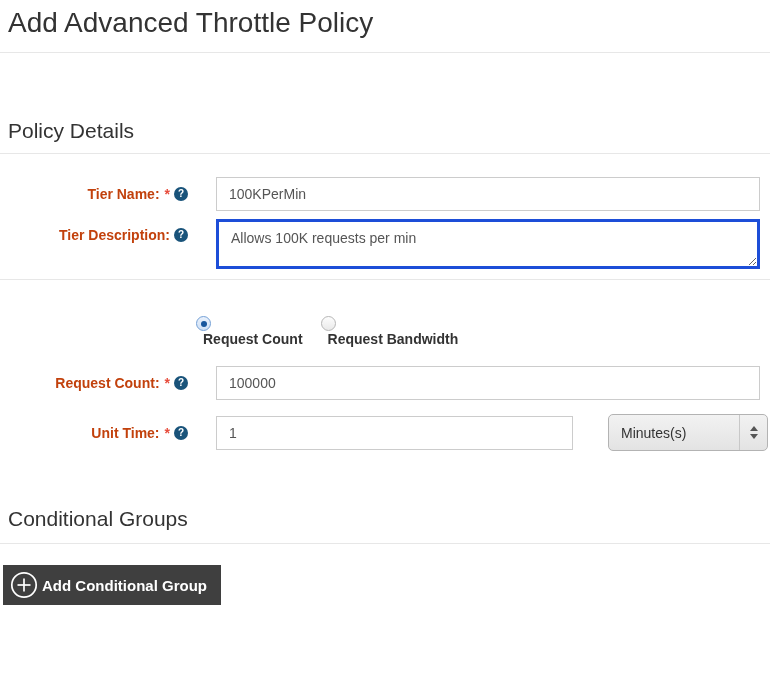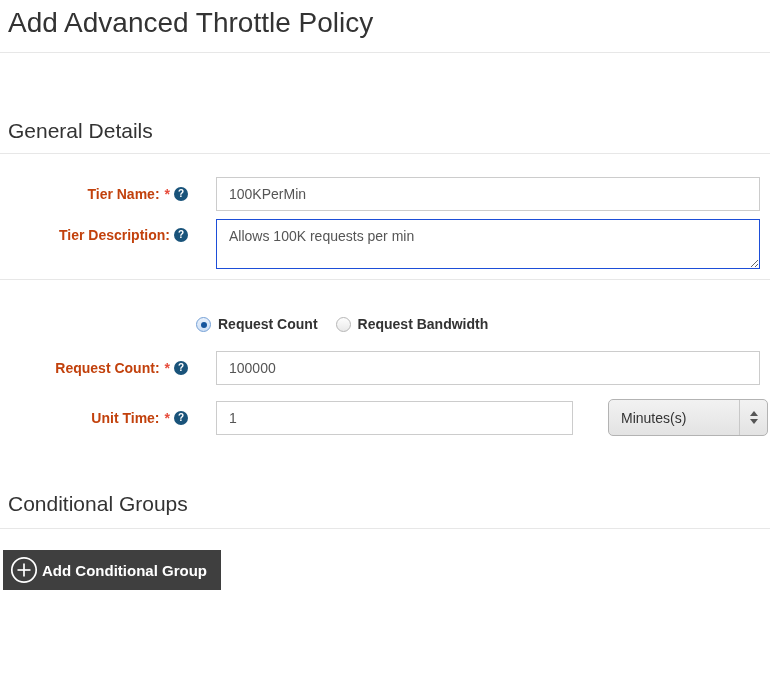--- a/index.html
+++ b/index.html
@@ -101,21 +101,21 @@
     background: #ffffff;
     padding: 10px 12px;
     font-family: "Liberation Sans", sans-serif;
     font-size: 14px;
     color: #555555;
     outline: none;
   }
   textarea.text-area {
     height: 50px;
     width: 100%;
-    border: 1px solid #1d4ed8;
+    border: 3px solid #1d4ed8;
     background: #ffffff;
     padding: 8px 12px;
     font-family: "Liberation Sans", sans-serif;
     font-size: 14px;
     color: #555555;
     resize: both;
     outline: none;
   }
   .unit-time-input { width: 357px; flex: 0 0 357px; }
   .unit-select {
@@ -155,22 +155,23 @@
   }
   .arrow-down {
     width: 0; height: 0;
     border-left: 4px solid transparent;
     border-right: 4px solid transparent;
     border-top: 5px solid #555555;
   }
 
   .radio-option {
     display: flex;
-    align-items: flex-end;
+    align-items: flex-start;
     cursor: pointer;
+    flex-direction: column;
   }
   .radio-option + .radio-option { margin-left: 18px; }
   .radio-circle {
     width: 15px;
     height: 15px;
     border-radius: 50%;
     display: flex;
     align-items: center;
     justify-content: center;
   }
@@ -225,21 +226,21 @@
 </style>
 </head>
 <body>
 
 <div class="page">
 
   <h1 class="page-title">Add Advanced Throttle Policy</h1>
   <hr class="divider under-title">
 
   
-  <h2 class="section-heading gap-general">General Details</h2>
+  <h2 class="section-heading gap-general">Policy Details</h2>
   <hr class="divider under-heading">
 
   <div class="form-row row-tier-name">
     <div class="label-cell">
       <span class="field-label">Tier Name:</span>
       <span class="required-marker">*</span>
       <span class="help-icon">?</span>
     </div>
     <div class="input-cell">
       <input type="text" class="text-input" value="100KPerMin" style="">

